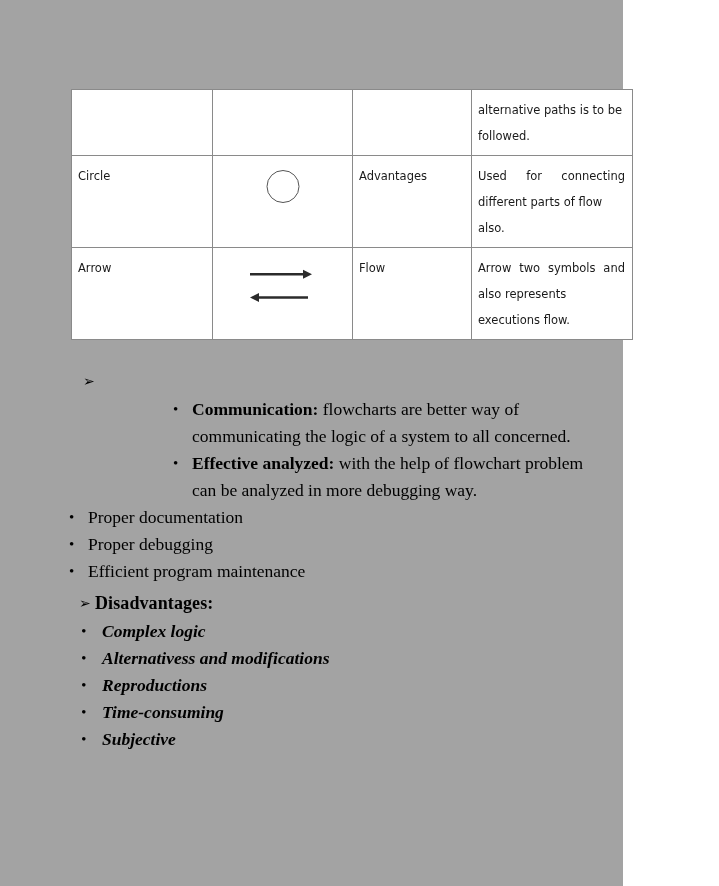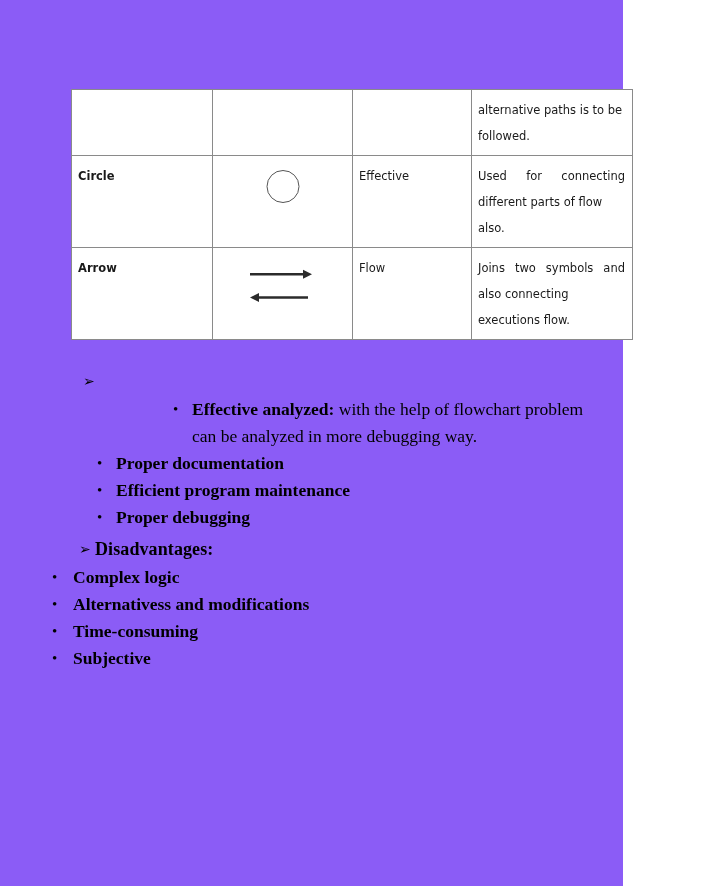--- a/index.html
+++ b/index.html
@@ -16,40 +16,40 @@
     font-family: "Liberation Serif", serif;
     color: #000000;
   }
 
   .page {
     position: absolute;
     left: 0;
     top: 0;
     width: 623px;
     height: 886px;
-    background: #8b5cf6;
+    background: #a3a3a3;
   }
 
   
   .symbol-table {
     position: absolute;
     left: 71px;
     top: 89px;
     width: 557px;
     border-collapse: collapse;
     table-layout: fixed;
     font-family: "DejaVu Sans", sans-serif;
   }
   .symbol-table td {
     border: 1px solid #8a8a8a;
     vertical-align: top;
     padding: 0;
     background: #ffffff;
   }
-  .col-name   { width: 140px; font-weight: bold; }
+  .col-name   { width: 140px; }
   .col-symbol { width: 139px; }
   .col-label  { width: 118px; }
   .col-desc   { width: 160px; }
 
   .cell-pad {
     padding: 7px 6px 6px 6px;
     font-size: 11.5px;
     line-height: 26px;
     color: #1a1a1a;
   }
@@ -154,34 +154,35 @@
     font-weight: normal;
   }
   .adv-para-list > li .lastline {
     display: block;
     text-align: left;
     font-weight: normal;
   }
 
   
   .adv-short-list > li {
-    margin-left: 116px;
-    font-weight: bold;
+    margin-left: 88px;
+    font-weight: normal;
   }
   .adv-short-list > li::before {
     left: -19px;
     top: 0;
     font-weight: normal;
   }
 
   
   .disadv-list > li {
-    margin-left: 73px;
+    margin-left: 102px;
     font-weight: bold;
     line-height: 28.5px;
+    font-style: italic;
   }
   .disadv-list > li::before {
     left: -21px;
     top: 0;
     font-weight: normal;
     line-height: 28.5px;
   }
 </style>
 </head>
 <body>
@@ -212,21 +213,21 @@
       <tr class="row2">
         <td class="col-name">
           <div class="cell-pad">Circle</div>
         </td>
         <td class="col-symbol">
           <div class="symbol-box">
             <div class="circle-shape"></div>
           </div>
         </td>
         <td class="col-label">
-          <div class="cell-pad">Effective</div>
+          <div class="cell-pad">Advantages</div>
         </td>
         <td class="col-desc">
           <div class="cell-pad desc">
             <span>Used for connecting different parts of flow</span>
             <span class="lastline">also.</span>
           </div>
         </td>
       </tr>
 
       <tr class="row3">
@@ -243,54 +244,59 @@
                 <polygon points="46,44.5 37,49 46,53.5" stroke="none"></polygon>
               </g>
             </svg>
           </div>
         </td>
         <td class="col-label">
           <div class="cell-pad">Flow</div>
         </td>
         <td class="col-desc">
           <div class="cell-pad desc">
-            <span>Joins two symbols and also connecting</span>
+            <span>Arrow two symbols and also represents</span>
             <span class="lastline">executions flow.</span>
           </div>
         </td>
       </tr>
 
     </tbody>
   </table>
 
   <div class="content">
 
     <div class="heading-line heading-adv">
       <span class="arrow-marker">➢</span>
     </div>
 
     <ul class="bullets adv-para-list">
+      <li>
+        <span class="lead">Communication:</span><span class="tail"> flowcharts are better way of</span>
+        <span class="lastline">communicating the logic of a system to all concerned.</span>
+      </li>
       <li>
         <span class="lead">Effective analyzed:</span><span class="tail"> with the help of flowchart problem</span>
         <span class="lastline">can be analyzed  in more debugging way.</span>
       </li>
     </ul>
 
     <ul class="bullets adv-short-list">
       <li>Proper documentation</li>
+      <li>Proper debugging</li>
       <li>Efficient program maintenance</li>
-      <li>Proper debugging</li>
     </ul>
 
     <div class="heading-line heading-disadv">
       <span class="arrow-marker">➢</span>
       <span>Disadvantages:</span>
     </div>
 
     <ul class="bullets disadv-list">
       <li>Complex logic</li>
       <li>Alternativess and modifications</li>
+      <li>Reproductions</li>
       <li>Time-consuming</li>
       <li>Subjective</li>
     </ul>
 
   </div>
 </div>
 
 </body></html>

